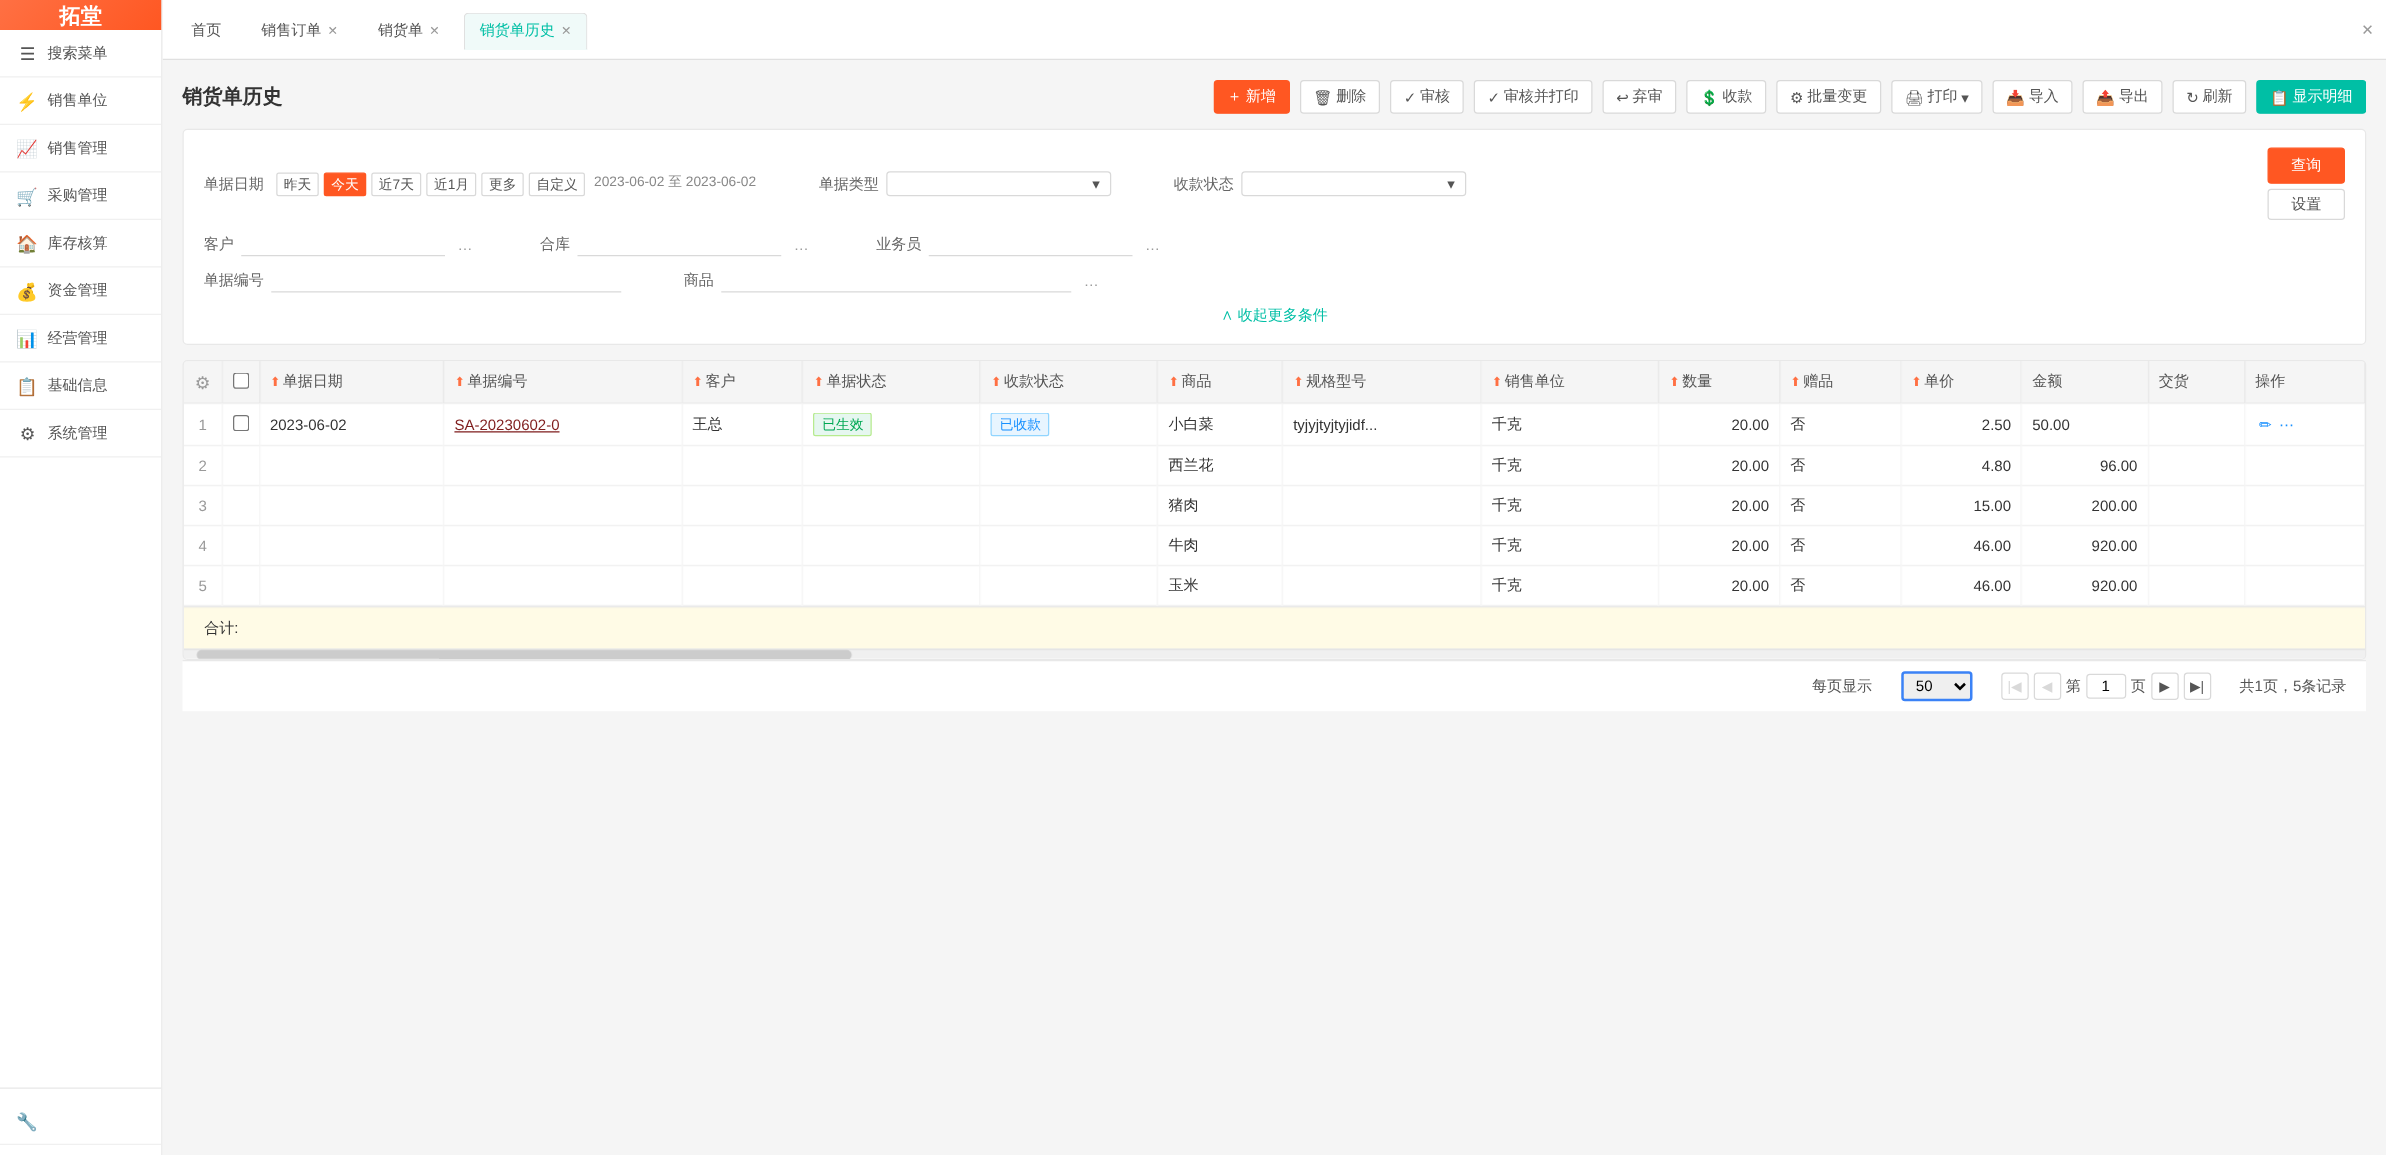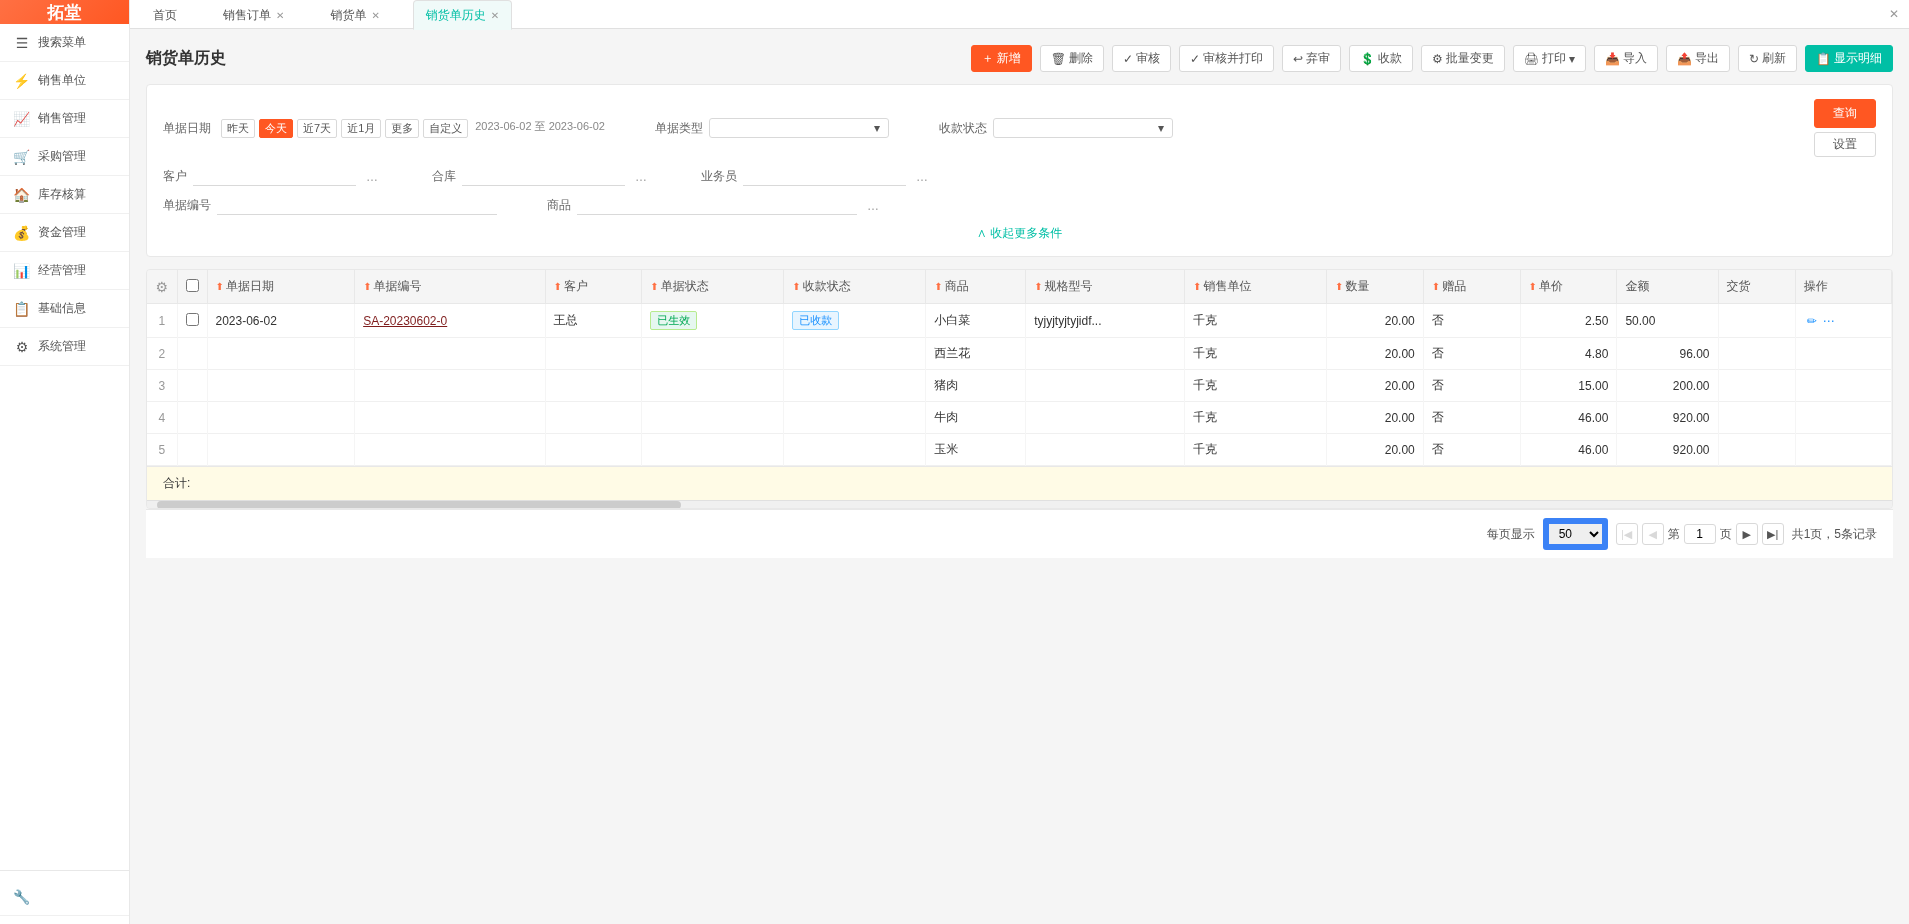--- a/index.html
+++ b/index.html
@@ -48,23 +48,23 @@
       flex-direction: column;
       overflow: hidden;
     }
 
     
     .tab-bar {
       display: flex;
       align-items: center;
       background: #fff;
       border-bottom: 1px solid #e0e0e0;
-      height: 29px;
+      height: 48px;
       padding: 0 10px;
-      gap: 20px;
+      gap: 6px;
       flex-shrink: 0;
     }
     .tab {
       display: flex;
       align-items: center;
       padding: 0 12px;
       height: 30px;
       border-radius: 4px 4px 0 0;
       cursor: pointer;
       color: #555;
@@ -254,26 +254,26 @@
     .footer-total { font-weight: bold; }
 
     
     .pagination-bar {
       display: flex;
       align-items: center;
       justify-content: flex-end;
       padding: 8px 16px;
       background: #fff;
       border-top: 1px solid #e8e8e8;
-      gap: 8px;
+      gap: 23px;
       font-size: 12px;
       color: #555;
     }
     .page-size-select {
-      border: 6px solid #3b82f6;
+      border: 2px solid #3b82f6;
       border-radius: 3px;
       padding: 2px 6px;
       font-size: 12px;
       cursor: pointer;
     }
     .page-nav {
       display: flex;
       align-items: center;
       gap: 4px;
     }

